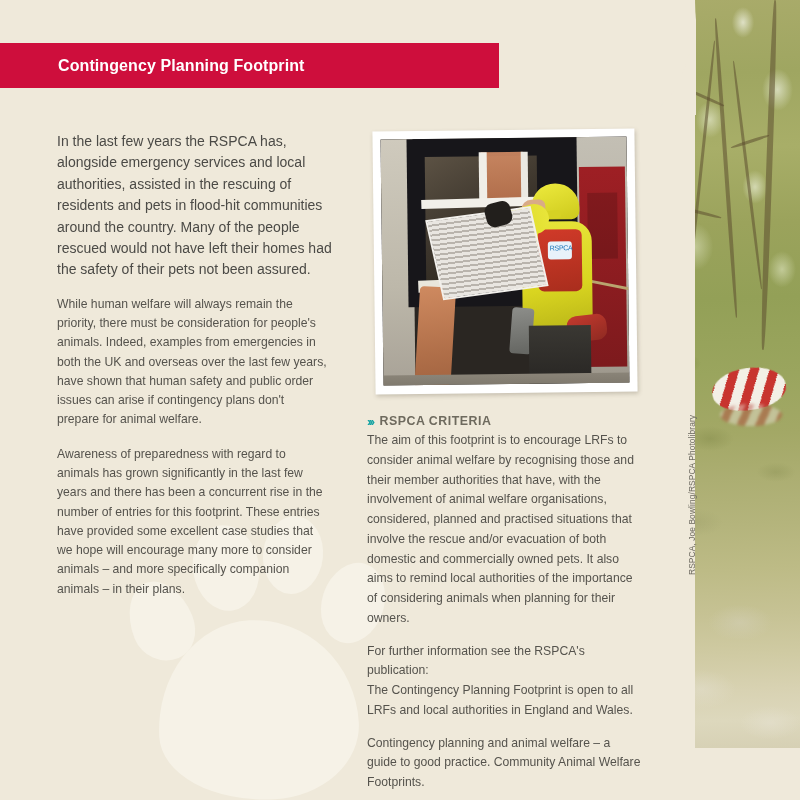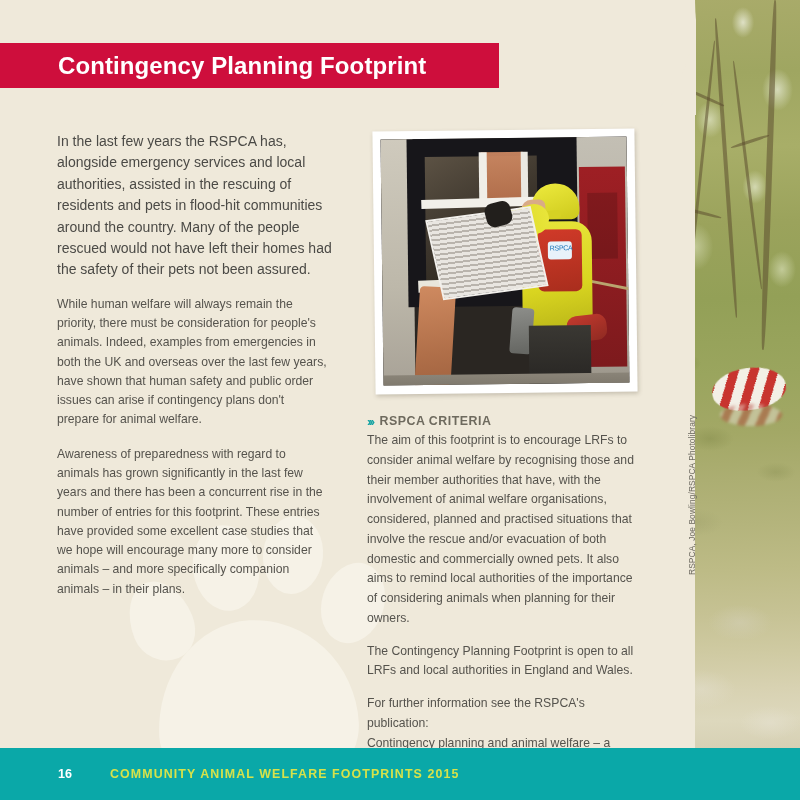--- a/index.html
+++ b/index.html
@@ -182,21 +182,21 @@
     width: 499px;
     height: 45px;
     background: #ce0e3c;
     display: flex;
     align-items: center;
   }
   .title-bar h1 {
     margin: 0;
     padding-left: 58px;
     color: #ffffff;
-    font-size: 24px;
+    font-size: 16px;
     font-weight: bold;
     letter-spacing: 0.1px;
     font-family: "Liberation Sans", sans-serif;
     white-space: nowrap;
   }
 
   
   .col-left {
     position: absolute;
     left: 57px;
@@ -420,25 +420,21 @@
       <div class="ph-ground"></div>
     </div>
   </div>
 
   <div class="col-right">
     <div class="criteria-head">
       <span class="chevrons">›››</span>
       <span class="criteria-title">RSPCA CRITERIA</span>
     </div>
     <p class="r-p">The aim of this footprint is to encourage LRFs to consider animal welfare by recognising those and their member authorities that have, with the involvement of animal welfare organisations, considered, planned and practised situations that involve the rescue and/or evacuation of both domestic and commercially owned pets. It also aims to remind local authorities of the importance of considering animals when planning for their owners.</p>
+    <p class="r-p tight">For further information see the RSPCA's publication:</p>
     <p class="r-p">The Contingency Planning Footprint is open to all LRFs and local authorities in England and Wales.</p>
-    <p class="r-p tight">For further information see the RSPCA's publication:</p>
     <p class="r-p ital">Contingency planning and animal welfare – a guide to good practice. Community Animal Welfare Footprints.</p>
   </div>
 
   <div class="credit">RSPCA, Joe Bowling/RSPCA Photolibrary</div>
 
-  <div class="footer">
-    <span class="page-no">16</span>
-    <span class="footer-title">COMMUNITY ANIMAL WELFARE FOOTPRINTS 2015</span>
-  </div>
 
 </div>
 
 </body></html>

